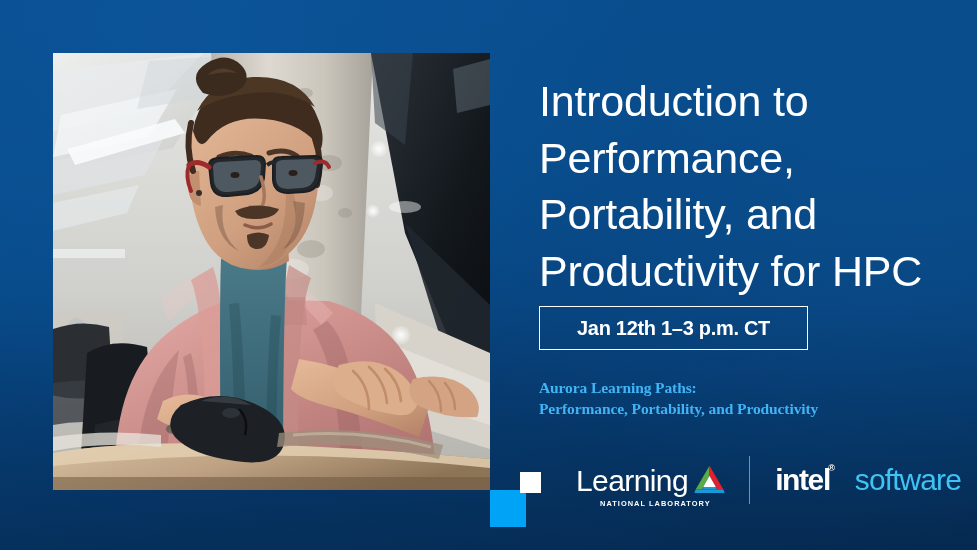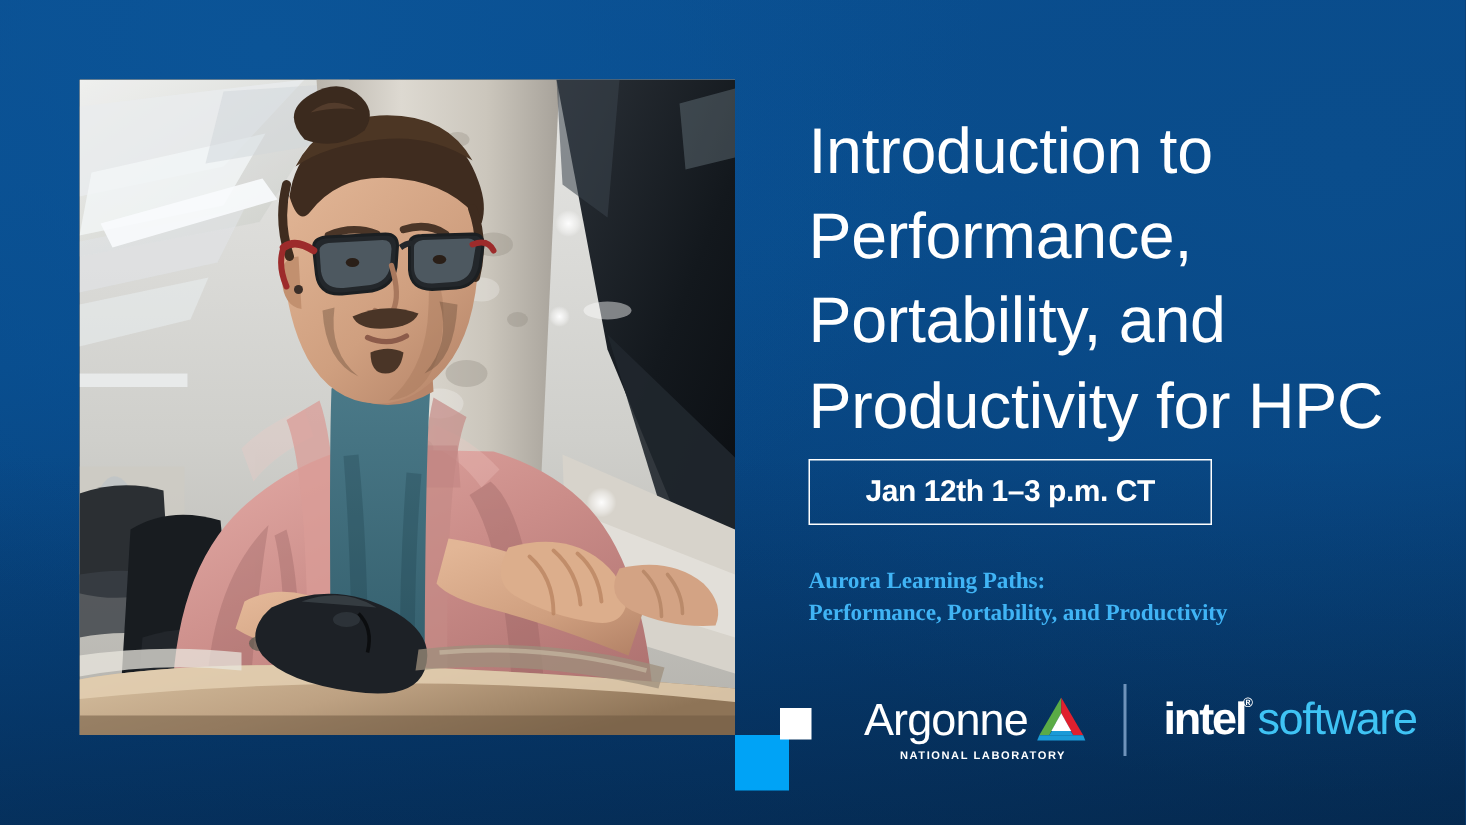--- a/index.html
+++ b/index.html
@@ -142,21 +142,21 @@
     letter-spacing:-1.4px;
   }
   .intel-tm {
     position:absolute; top:-1px; right:-5px;
     font-size:9px; font-weight:700; letter-spacing:0;
     color:#ffffff;
   }
   .sw-word {
     color:#3fc3f4;
     font-weight:400;
-    margin-left:8px;
+    margin-left:25px;
     letter-spacing:-0.9px;
   }
 </style>
 </head>
 <body>
 
 <div class="banner">
 
   <div class="photo">
     <svg viewBox="0 0 437 437" preserveAspectRatio="xMidYMid slice" aria-hidden="true">
@@ -401,21 +401,21 @@
     <div class="date-badge">
       <span>Jan 12th 1–3 p.m. CT</span>
     </div>
 
     <p class="subtitle">Aurora Learning Paths:
 Performance, Portability, and Productivity</p>
 
     <div class="logo-strip">
 
       <div class="argonne">
-        <span class="argonne-word">Argonne</span>
+        <span class="argonne-word">Learning</span>
         <span class="argonne-sub">NATIONAL LABORATORY</span>
         <span class="argonne-mark">
           <svg viewBox="0 0 100 86" aria-hidden="true">
             <polygon points="50,0 8,72 27,72 50,30" fill="#5aab46"></polygon>
             <polygon points="50,0 92,72 73,72 50,30" fill="#e0202e"></polygon>
             <polygon points="27,72 73,72 50,36" fill="#1a9ad7"></polygon>
             <polygon points="50,30 31,64 69,64" fill="#ffffff"></polygon>
             <polygon points="8,72 92,72 96,82 4,82" fill="#1a9ad7"></polygon>
           </svg>
         </span>

